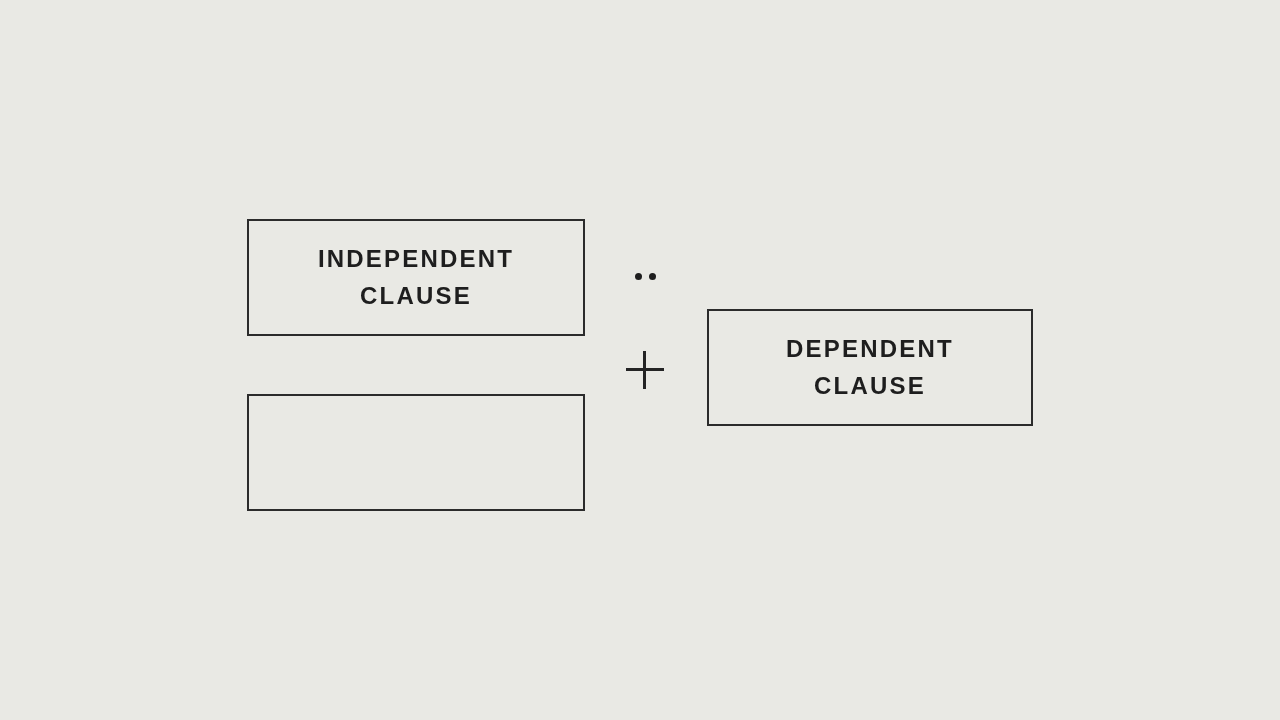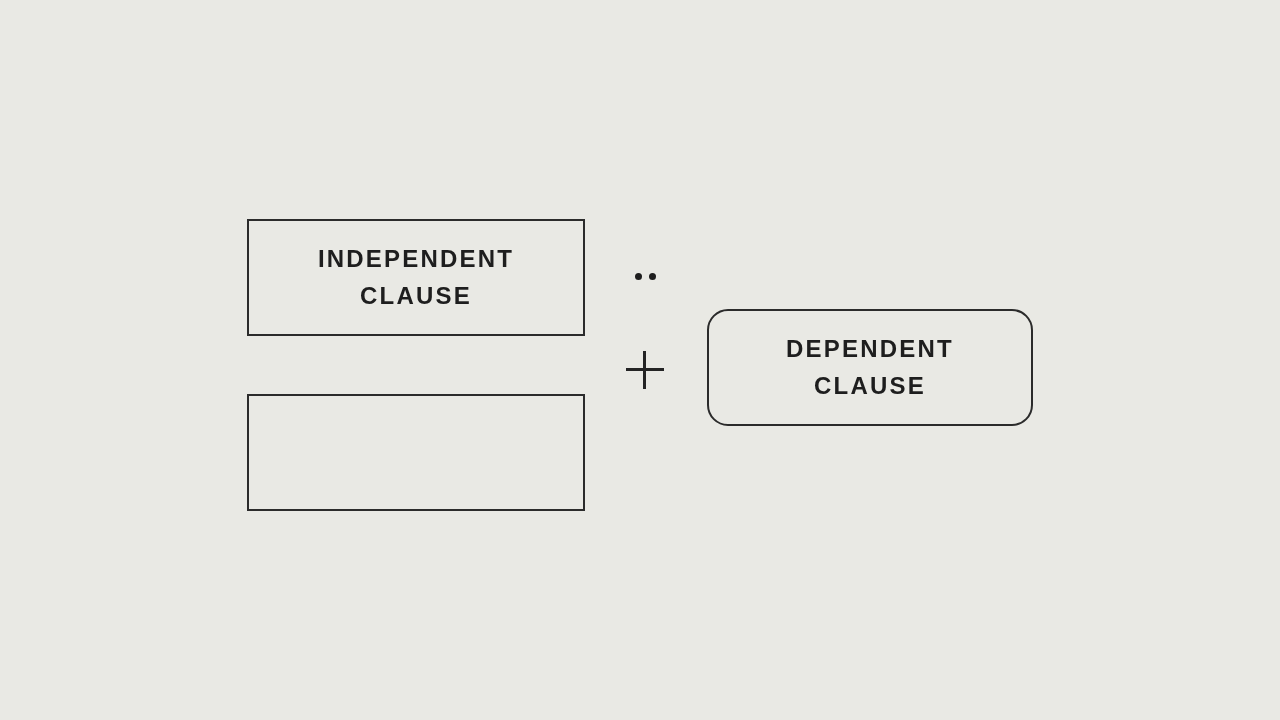--- a/index.html
+++ b/index.html
@@ -58,21 +58,20 @@
     top: 394px;
     width: 338px;
     height: 117px;
   }
 
   #box-dependent {
     left: 707px;
     top: 309px;
     width: 326px;
     height: 117px;
-    border-radius: 21px;
   }
 
   
   #connector {
     position: absolute;
     left: 612px;
     top: 262px;
     width: 66px;
     height: 140px;
   }

